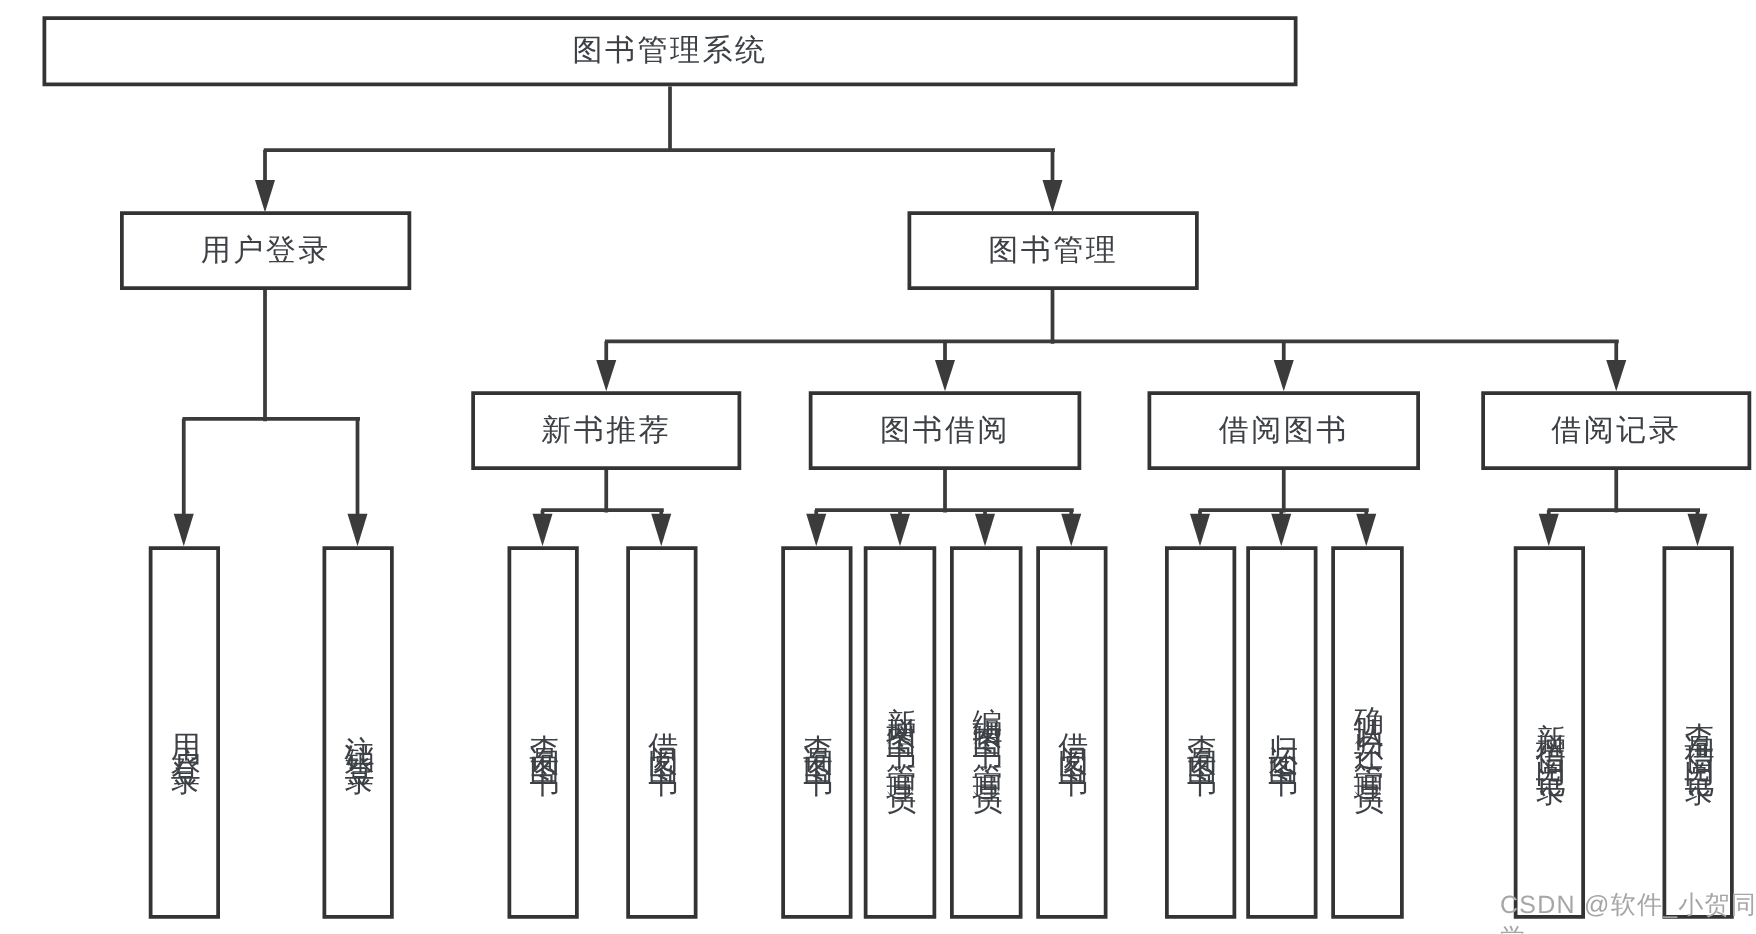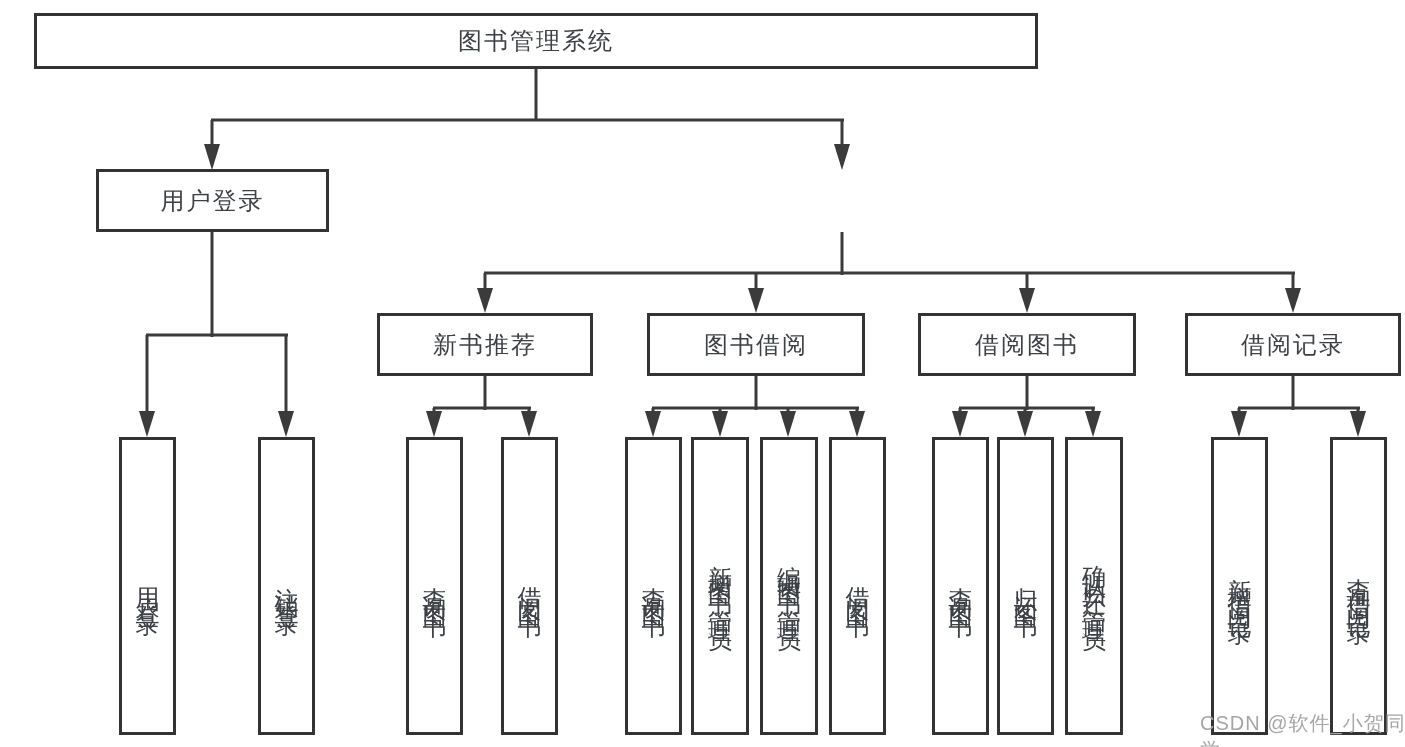--- a/index.html
+++ b/index.html
@@ -128,20 +128,23 @@
     </g>
   </svg>
 
   <div class="box h" style="left:20px;top:13px;width:1004px;height:56px">
     <span>图书管理系统</span>
   </div>
 
   <div class="box h" style="left:82px;top:169px;width:233px;height:63px">
     <span>用户登录</span>
   </div>
+  <div class="box h" style="left:712px;top:169px;width:233px;height:63px">
+    <span>图书管理</span>
+  </div>
 
   <div class="box h" style="left:633px;top:313px;width:218px;height:63px">
     <span>图书借阅</span>
   </div>
   <div class="box h" style="left:363px;top:313px;width:216px;height:63px">
     <span>新书推荐</span>
   </div>
   <div class="box h" style="left:904px;top:313px;width:218px;height:63px">
     <span>借阅图书</span>
   </div>

